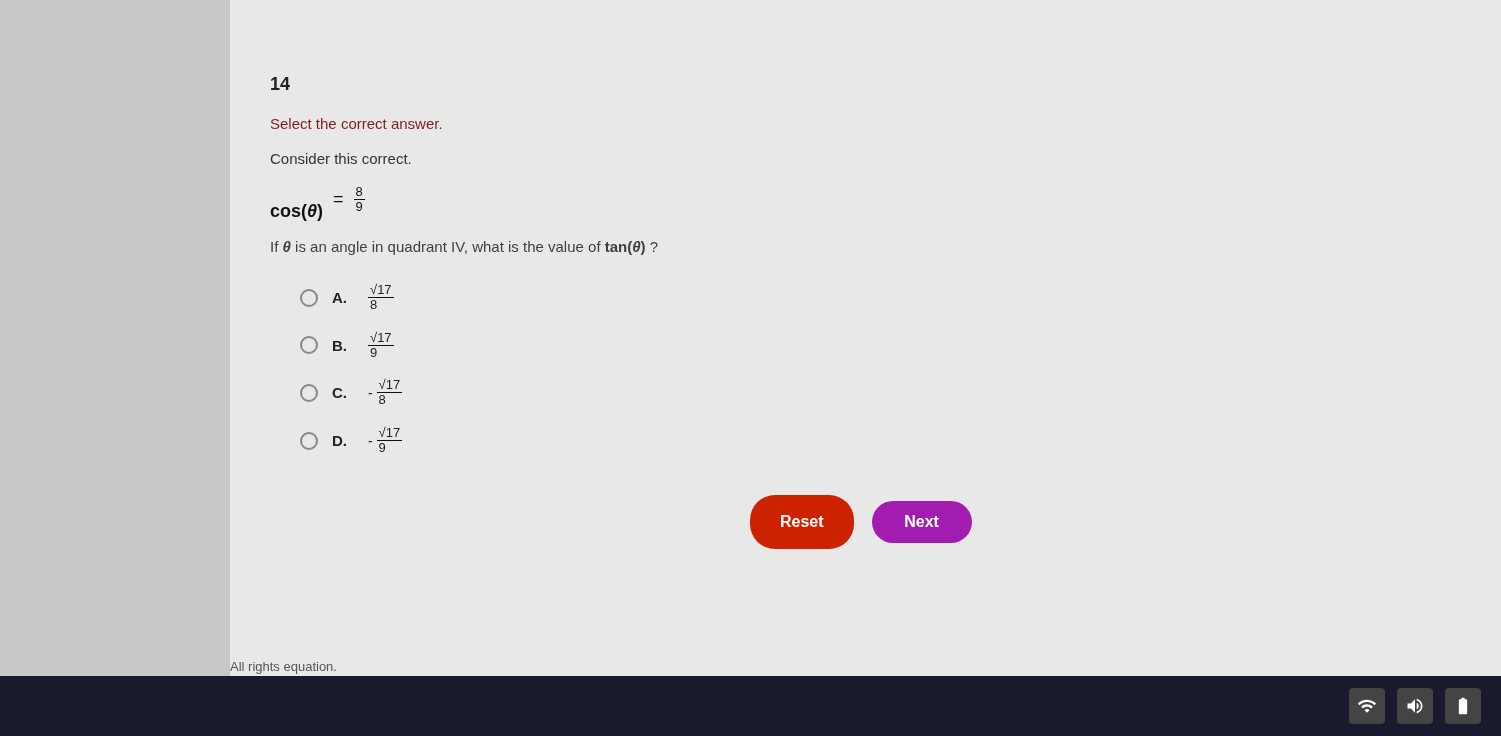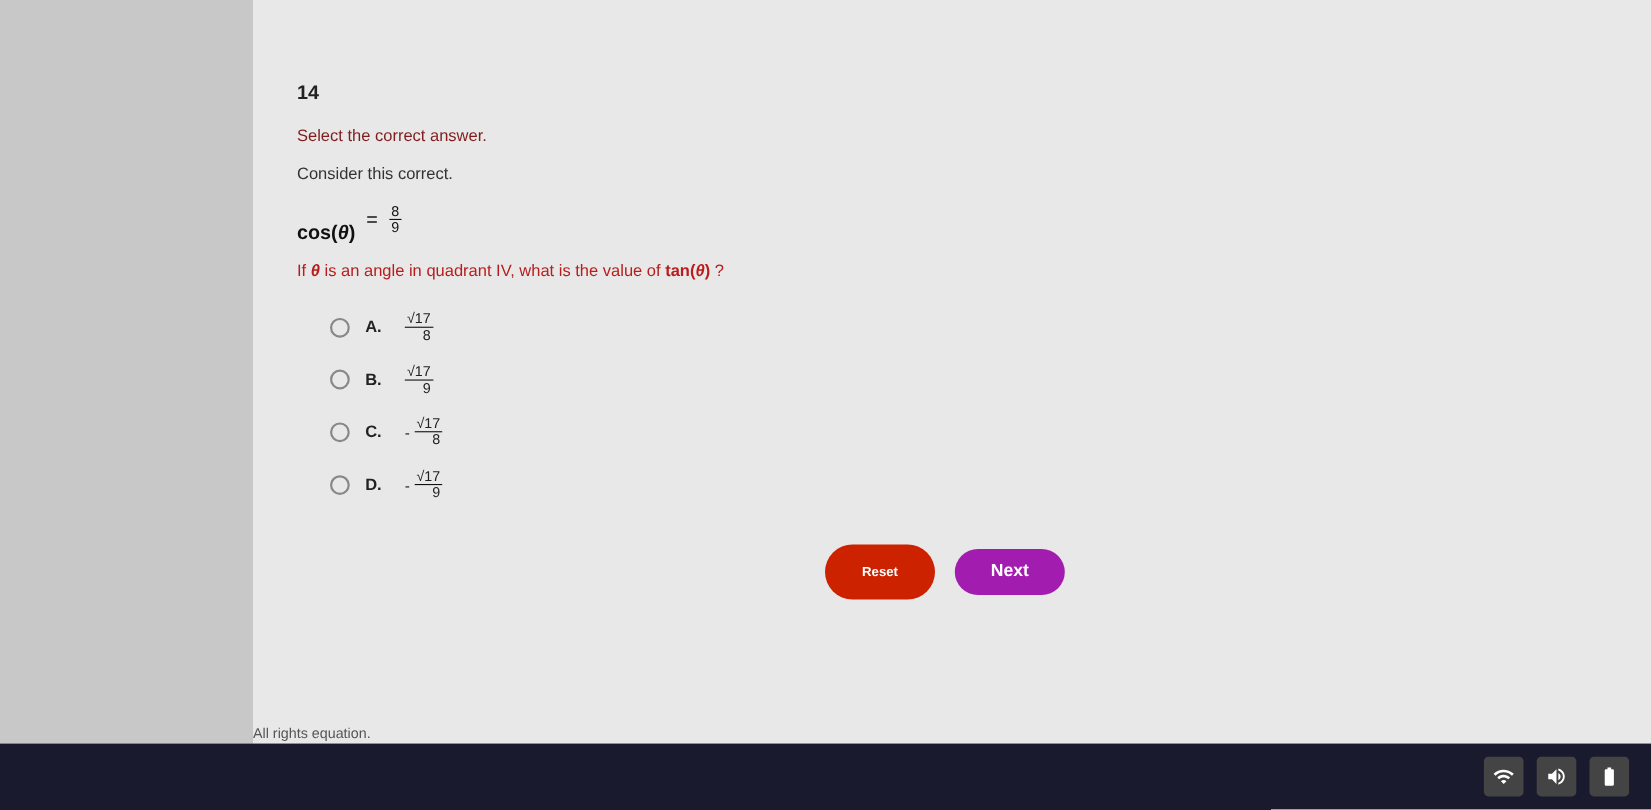--- a/index.html
+++ b/index.html
@@ -72,21 +72,21 @@
       font-size: 13px;
     }
 
     .fraction .denominator {
       padding: 0 2px;
       font-size: 13px;
     }
 
     .question-text {
       font-size: 15px;
-      color: #b91c1c;
+      color: #404040;
       margin-bottom: 28px;
     }
 
     .question-text .bold-italic {
       font-weight: bold;
       font-style: italic;
     }
 
     .options-container {
       display: flex;
@@ -126,21 +126,21 @@
     .option-value {
       font-size: 14px;
       color: #222;
       display: flex;
       align-items: center;
     }
 
     .sqrt-fraction {
       display: inline-flex;
       flex-direction: column;
-      align-items: flex-end;
+      align-items: flex-start;
       font-size: 13px;
       line-height: 1.1;
       vertical-align: middle;
     }
 
     .sqrt-fraction .num {
       border-bottom: 1px solid #111;
       padding: 0 2px;
       font-size: 13px;
     }
@@ -157,21 +157,21 @@
       margin-left: 480px;
       margin-top: 20px;
     }
 
     .btn-reset {
       background: #cc2200;
       color: white;
       border: none;
       border-radius: 25px;
       padding: 18px 30px;
-      font-size: 12px;
+      font-size: 16px;
       font-weight: bold;
       cursor: pointer;
       min-width: 100px;
     }
 
     .btn-next {
       background: #a21caf;
       color: white;
       border: none;
       border-radius: 25px;

